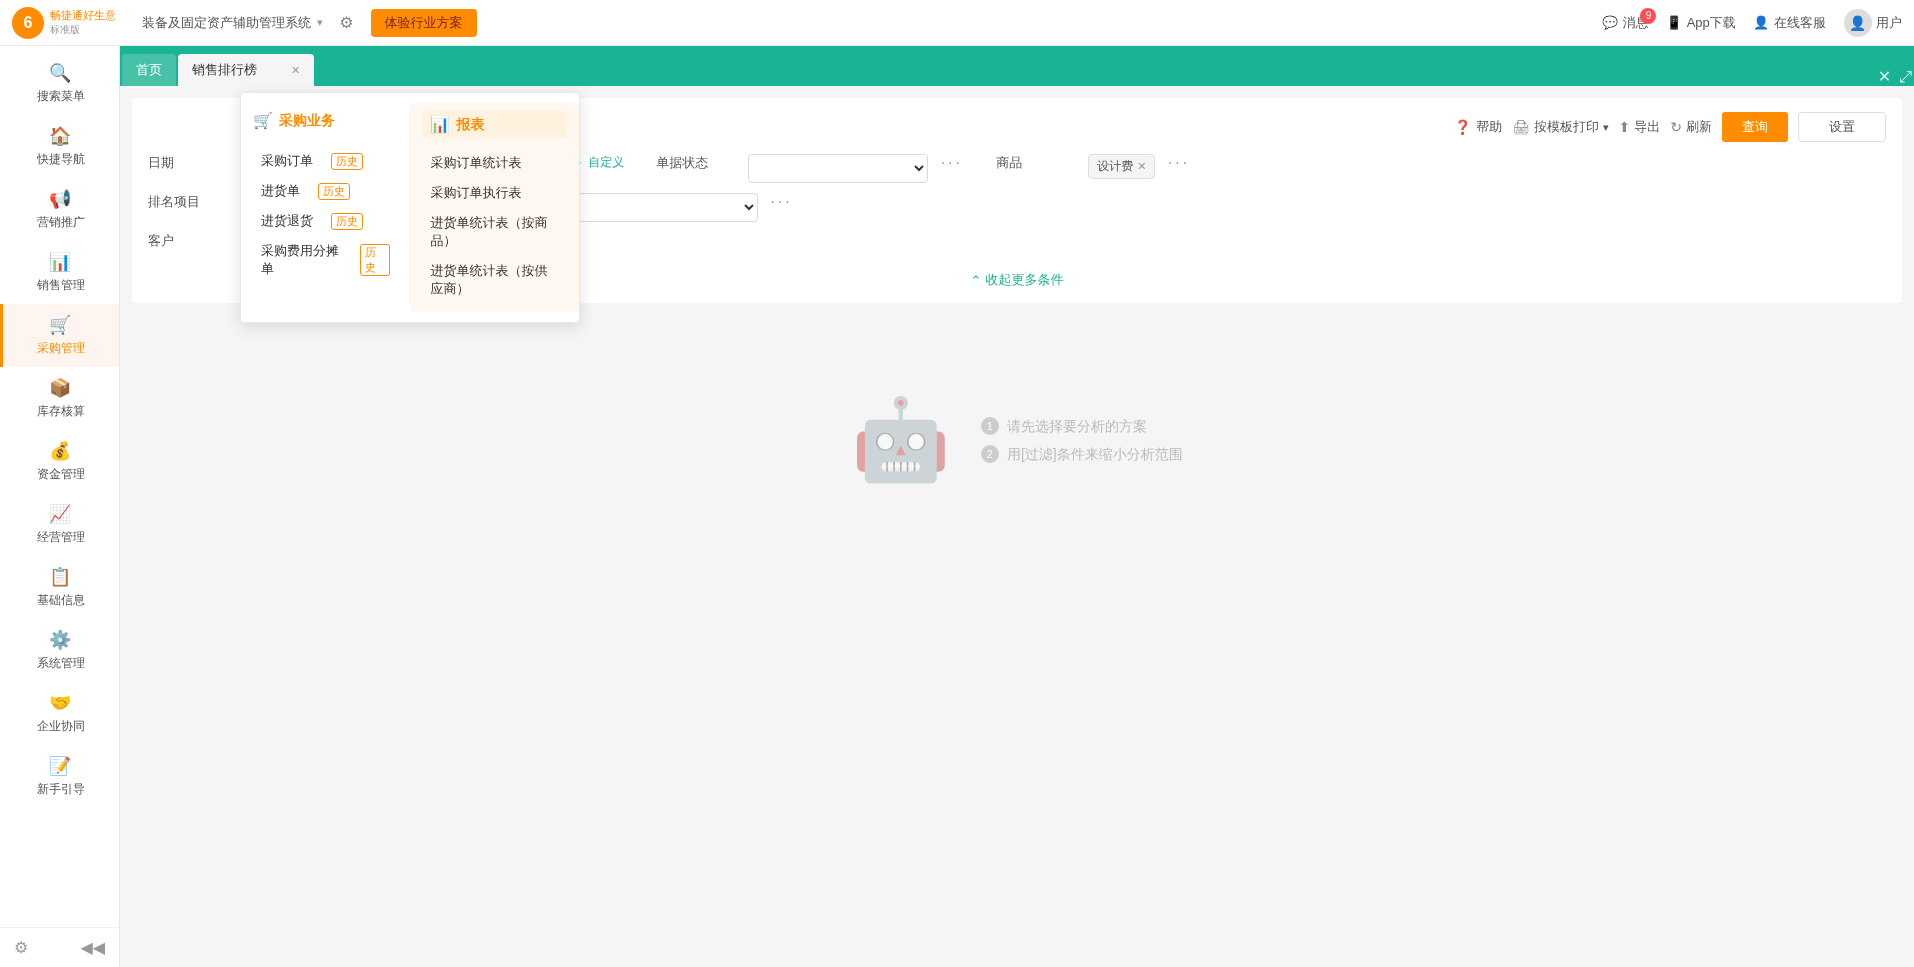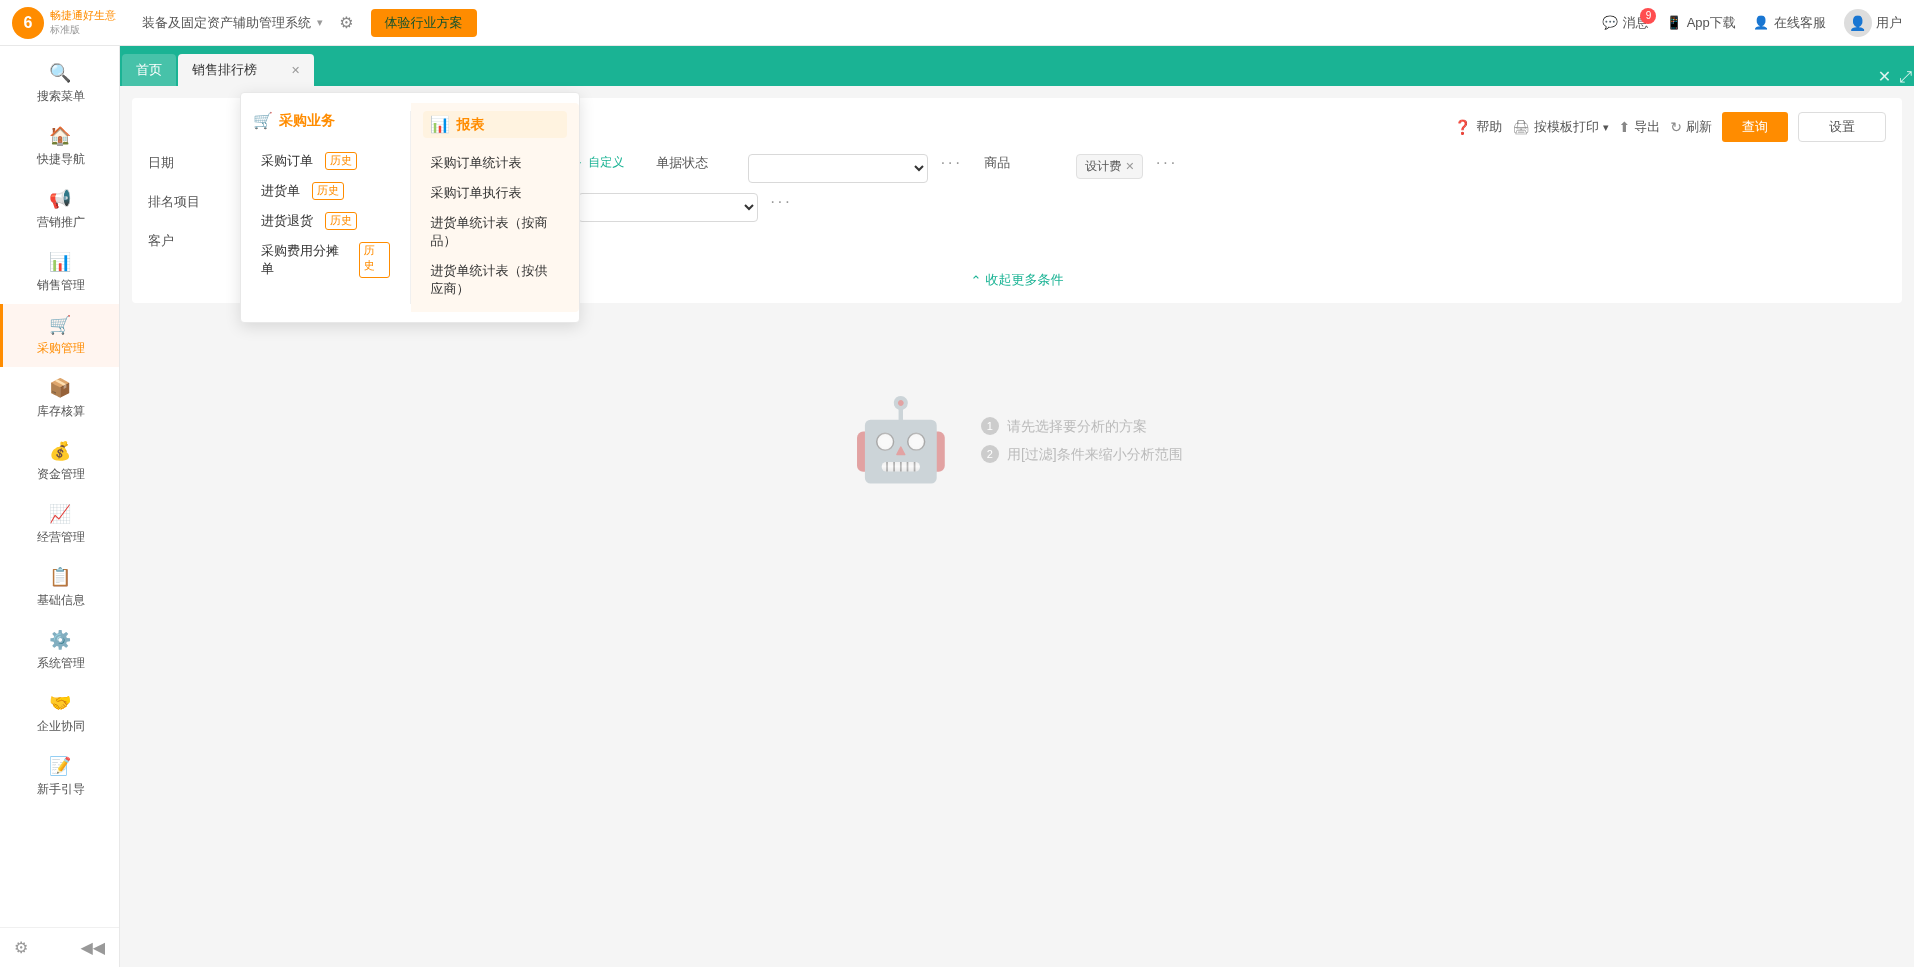--- a/index.html
+++ b/index.html
@@ -38,21 +38,21 @@
     }
     .system-title .chevron { color: #999; font-size: 11px; }
     .gear-btn {
       width: 28px; height: 28px;
       border: none; background: none; cursor: pointer;
       color: #888; font-size: 16px;
       display: flex; align-items: center; justify-content: center;
     }
     .industry-btn {
       background: #ff8c00;
-      color: #14532d;
+      color: #7f1d1d;
       border: none;
       border-radius: 4px;
       padding: 5px 14px;
       font-size: 13px;
       cursor: pointer;
     }
     .top-right {
       margin-left: auto;
       display: flex;
       align-items: center;
@@ -332,21 +332,21 @@
     }
     .dropdown-col-title {
       display: flex; align-items: center; gap: 6px;
       font-size: 14px; font-weight: bold;
       color: #ff8c00;
       margin-bottom: 10px;
       padding-bottom: 6px;
     }
     .dropdown-col-title.reports { background: #fff3e0; border-radius: 4px; padding: 4px 8px; }
     .dropdown-item {
-      display: flex; gap: 12px;
+      display: flex; align-items: center; gap: 18px;
       padding: 6px 8px;
       cursor: pointer;
       color: #333;
       font-size: 13px;
       border-radius: 3px;
     }
     .hist-badge {
       background: #fff;
       border: 1px solid #ff8c00;
       color: #ff8c00;
@@ -513,21 +513,21 @@
             <button class="quick-date-btn">更多</button>
             <button class="quick-date-btn">自定义</button>
           </div>
 
           <span class="filter-row-label" style="margin-left:20px;">单据状态</span>
           <select class="filter-select" style="width:180px;">
             <option></option>
           </select>
           <button class="dots-btn">···</button>
 
-          <span class="filter-row-label" style="margin-left:10px;">商品</span>
+          <span class="filter-row-label" style="margin-left:22px;">商品</span>
           <span class="tag-chip">
             <span>设计费</span>
             <span class="chip-close">✕</span>
           </span>
           <button class="dots-btn">···</button>
         </div>
 
         <div class="filter-row">
           <span class="filter-row-label">排名项目</span>
           <select class="filter-select" style="width:180px;">

